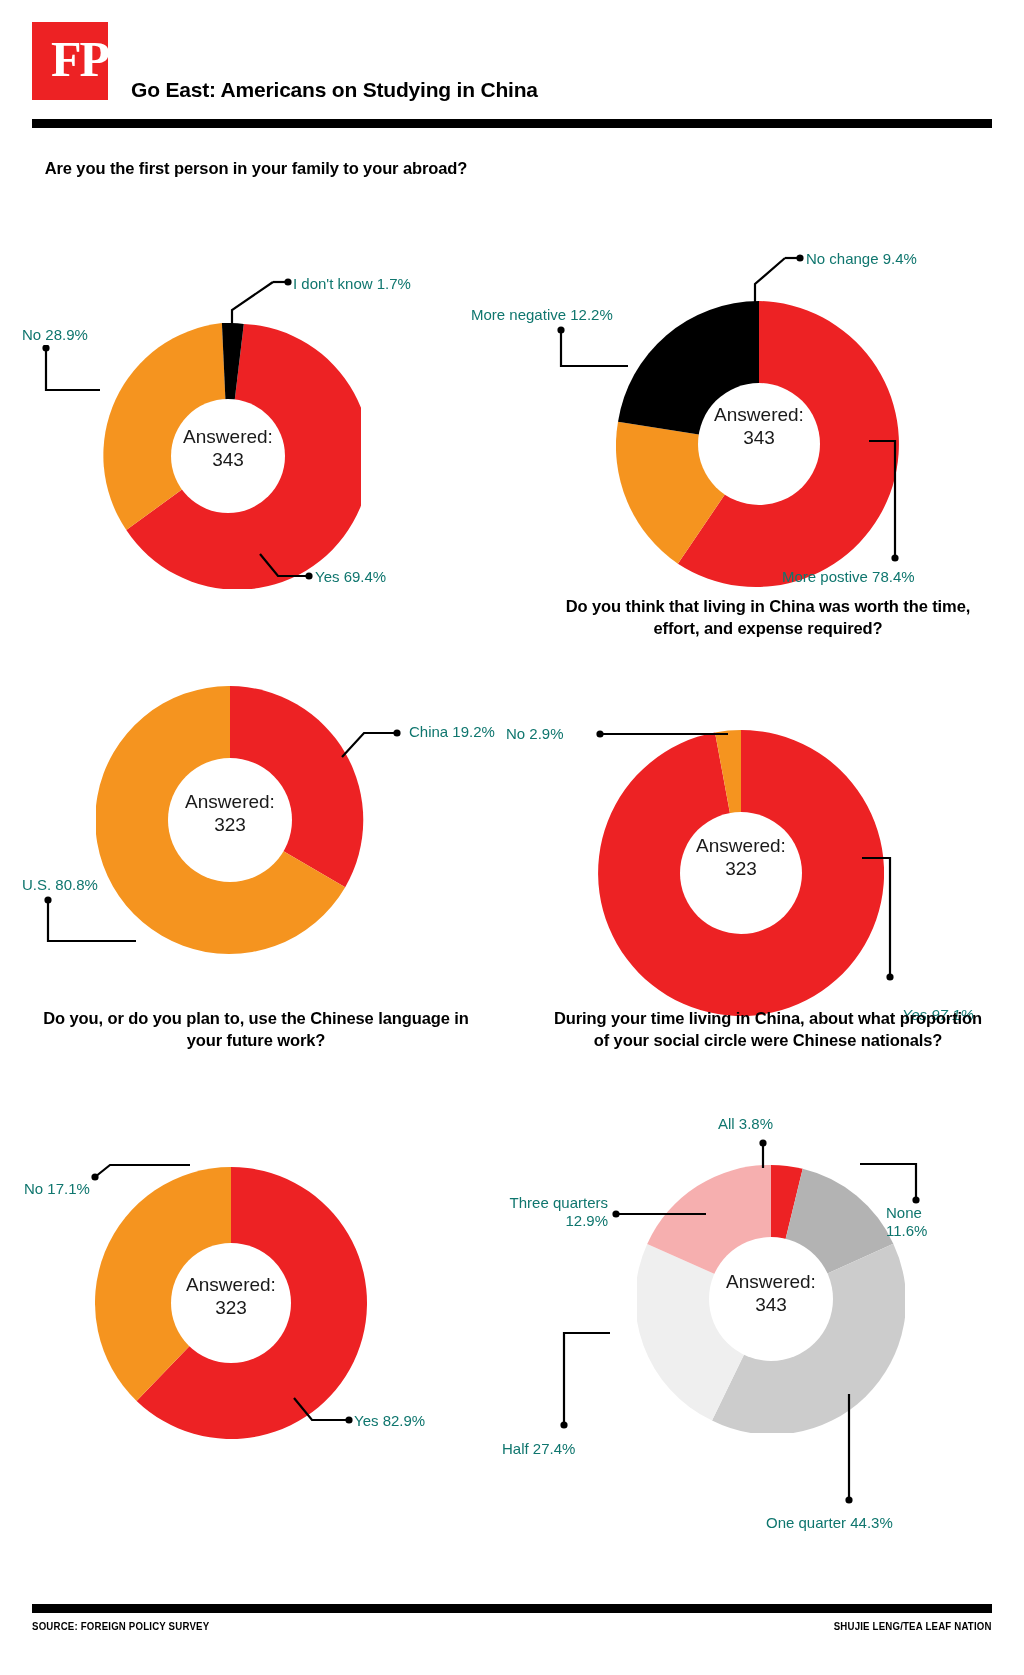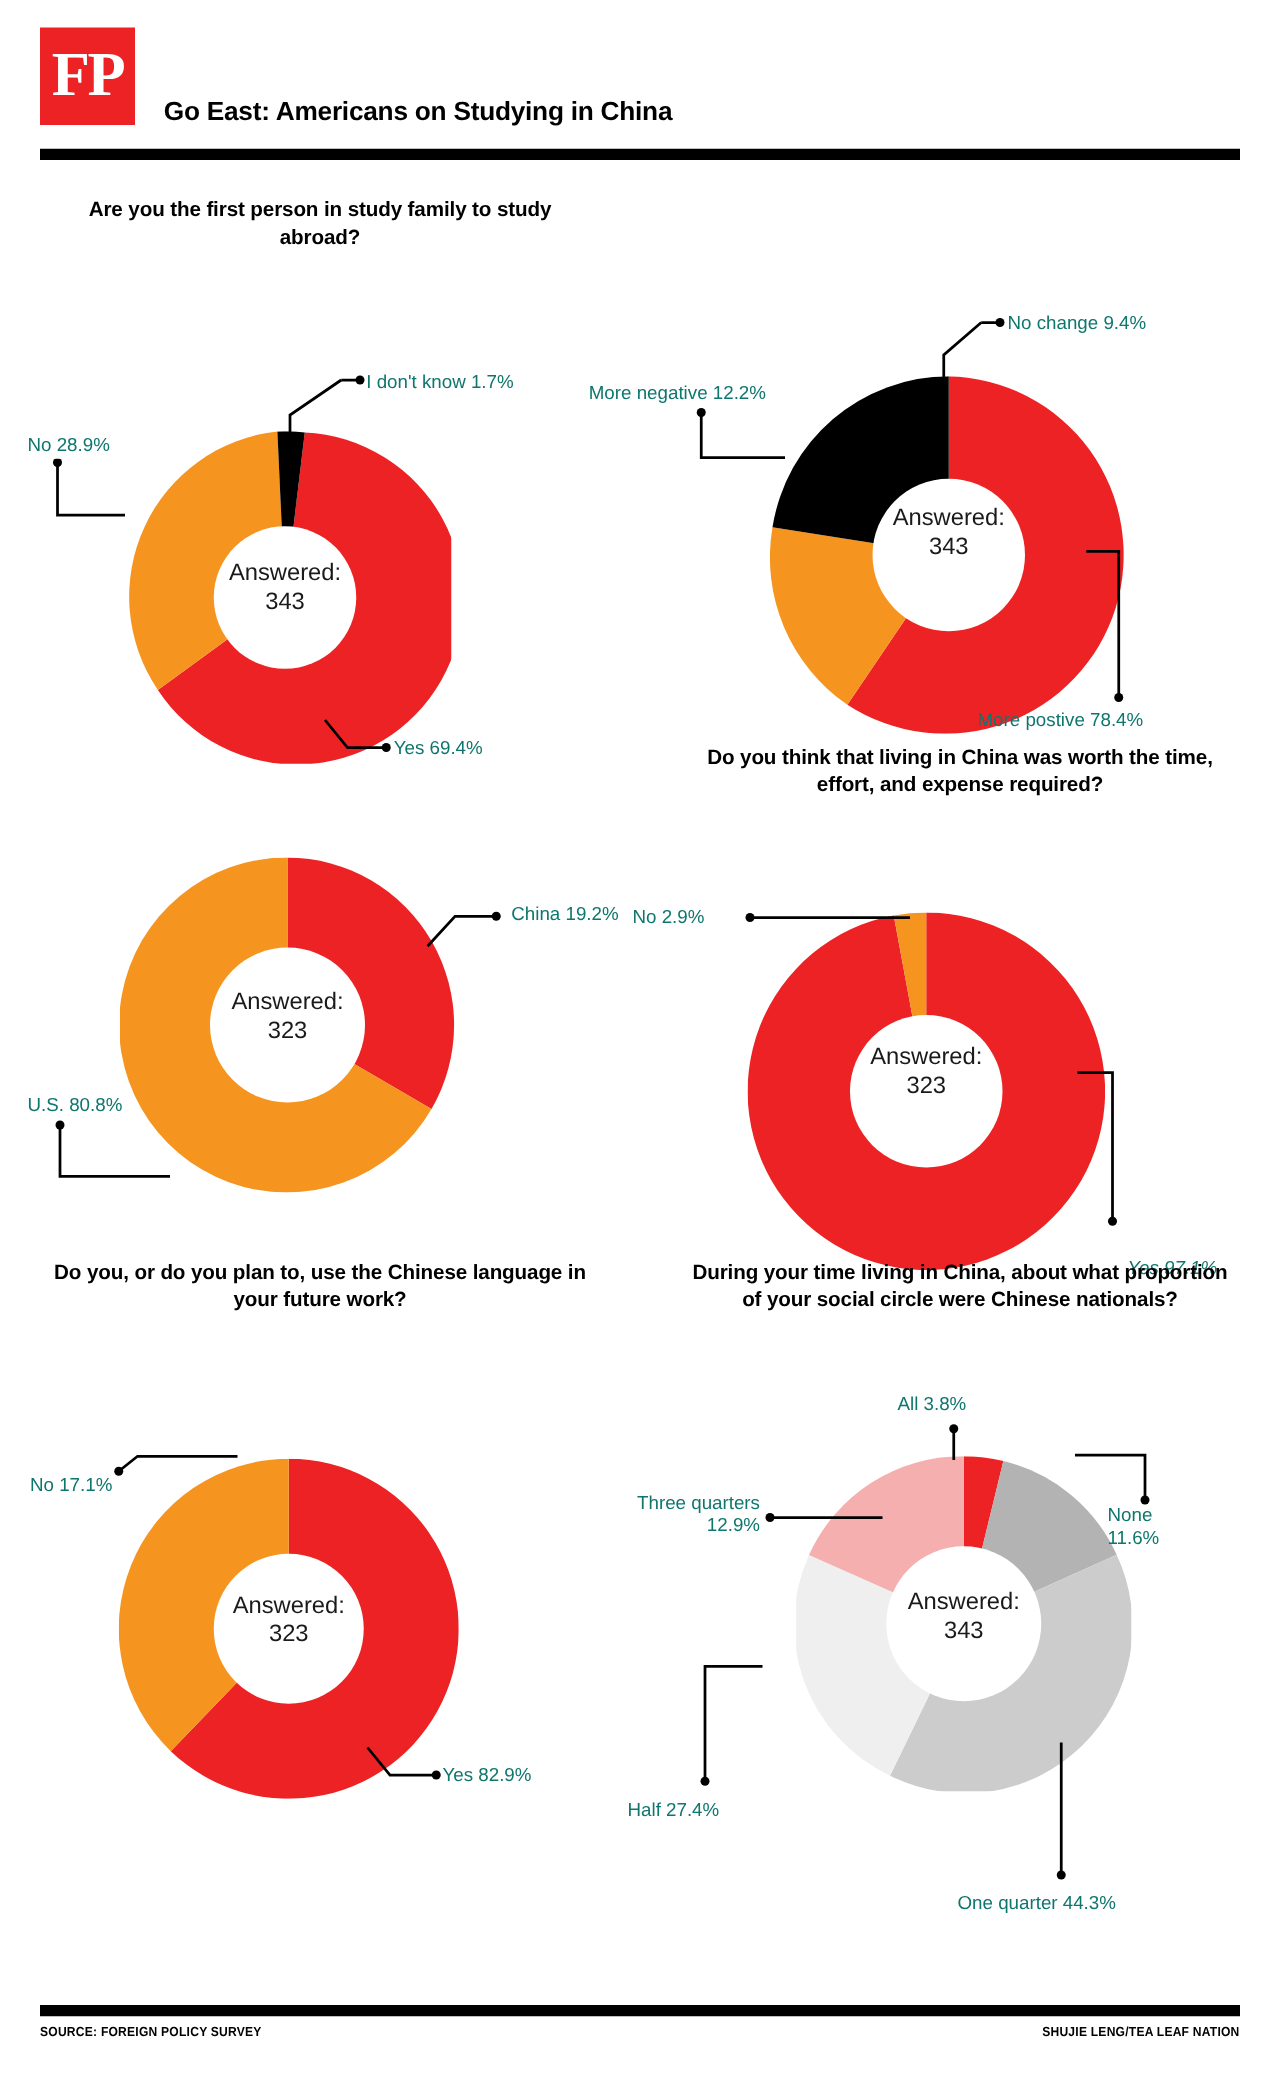--- a/index.html
+++ b/index.html
@@ -12,21 +12,21 @@
     position:relative;
     overflow:hidden;
   }
 
   
   .header { position:relative; height:128px; }
   .fp-logo {
     position:absolute; left:32px; top:22px;
     width:76px; height:78px;
     background:#ED2224;
-    display:flex; align-items:center; justify-content:center;
+    display:flex; align-items:center; justify-content:flex-end;
   }
   .fp-logo-text {
     font-family:"Liberation Serif", serif;
     font-weight:bold; font-size:50px; color:#fff;
     letter-spacing:-2px; line-height:1;
     transform:translateY(-2px);
   }
   .header-title {
     position:absolute; left:131px; top:78px;
     font-size:21px; font-weight:bold; letter-spacing:-0.2px;
@@ -88,21 +88,21 @@
   <div class="fp-logo">
     <span class="fp-logo-text">FP</span>
   </div>
   <div class="header-title">Go East: Americans on Studying in China</div>
   <div class="rule-top"></div>
 </div>
 
 <div class="grid">
 
   <div class="cell" style="left:0px; top:30px; height:470px;">
-    <div class="q-title">Are you the first person in study family to study abroad?</div>
+    <div class="q-title">Are you the first person in your family to your abroad?</div>
 
     <div class="chart-wrap" style="height:400px;">
 
       <div class="donut" style="left:95px; top:143px;">
         <svg width="266" height="266" viewBox="0 0 266 266">
 
           <path d="M133 133 L148.8 0.9 A133 133 0 1 1 31.3 207.0 Z" fill="#ED2224"></path>
 
           <path d="M133 133 L31.3 207.0 A133 133 0 0 1 126.9 0.1 Z" fill="#F5941F"></path>
 

